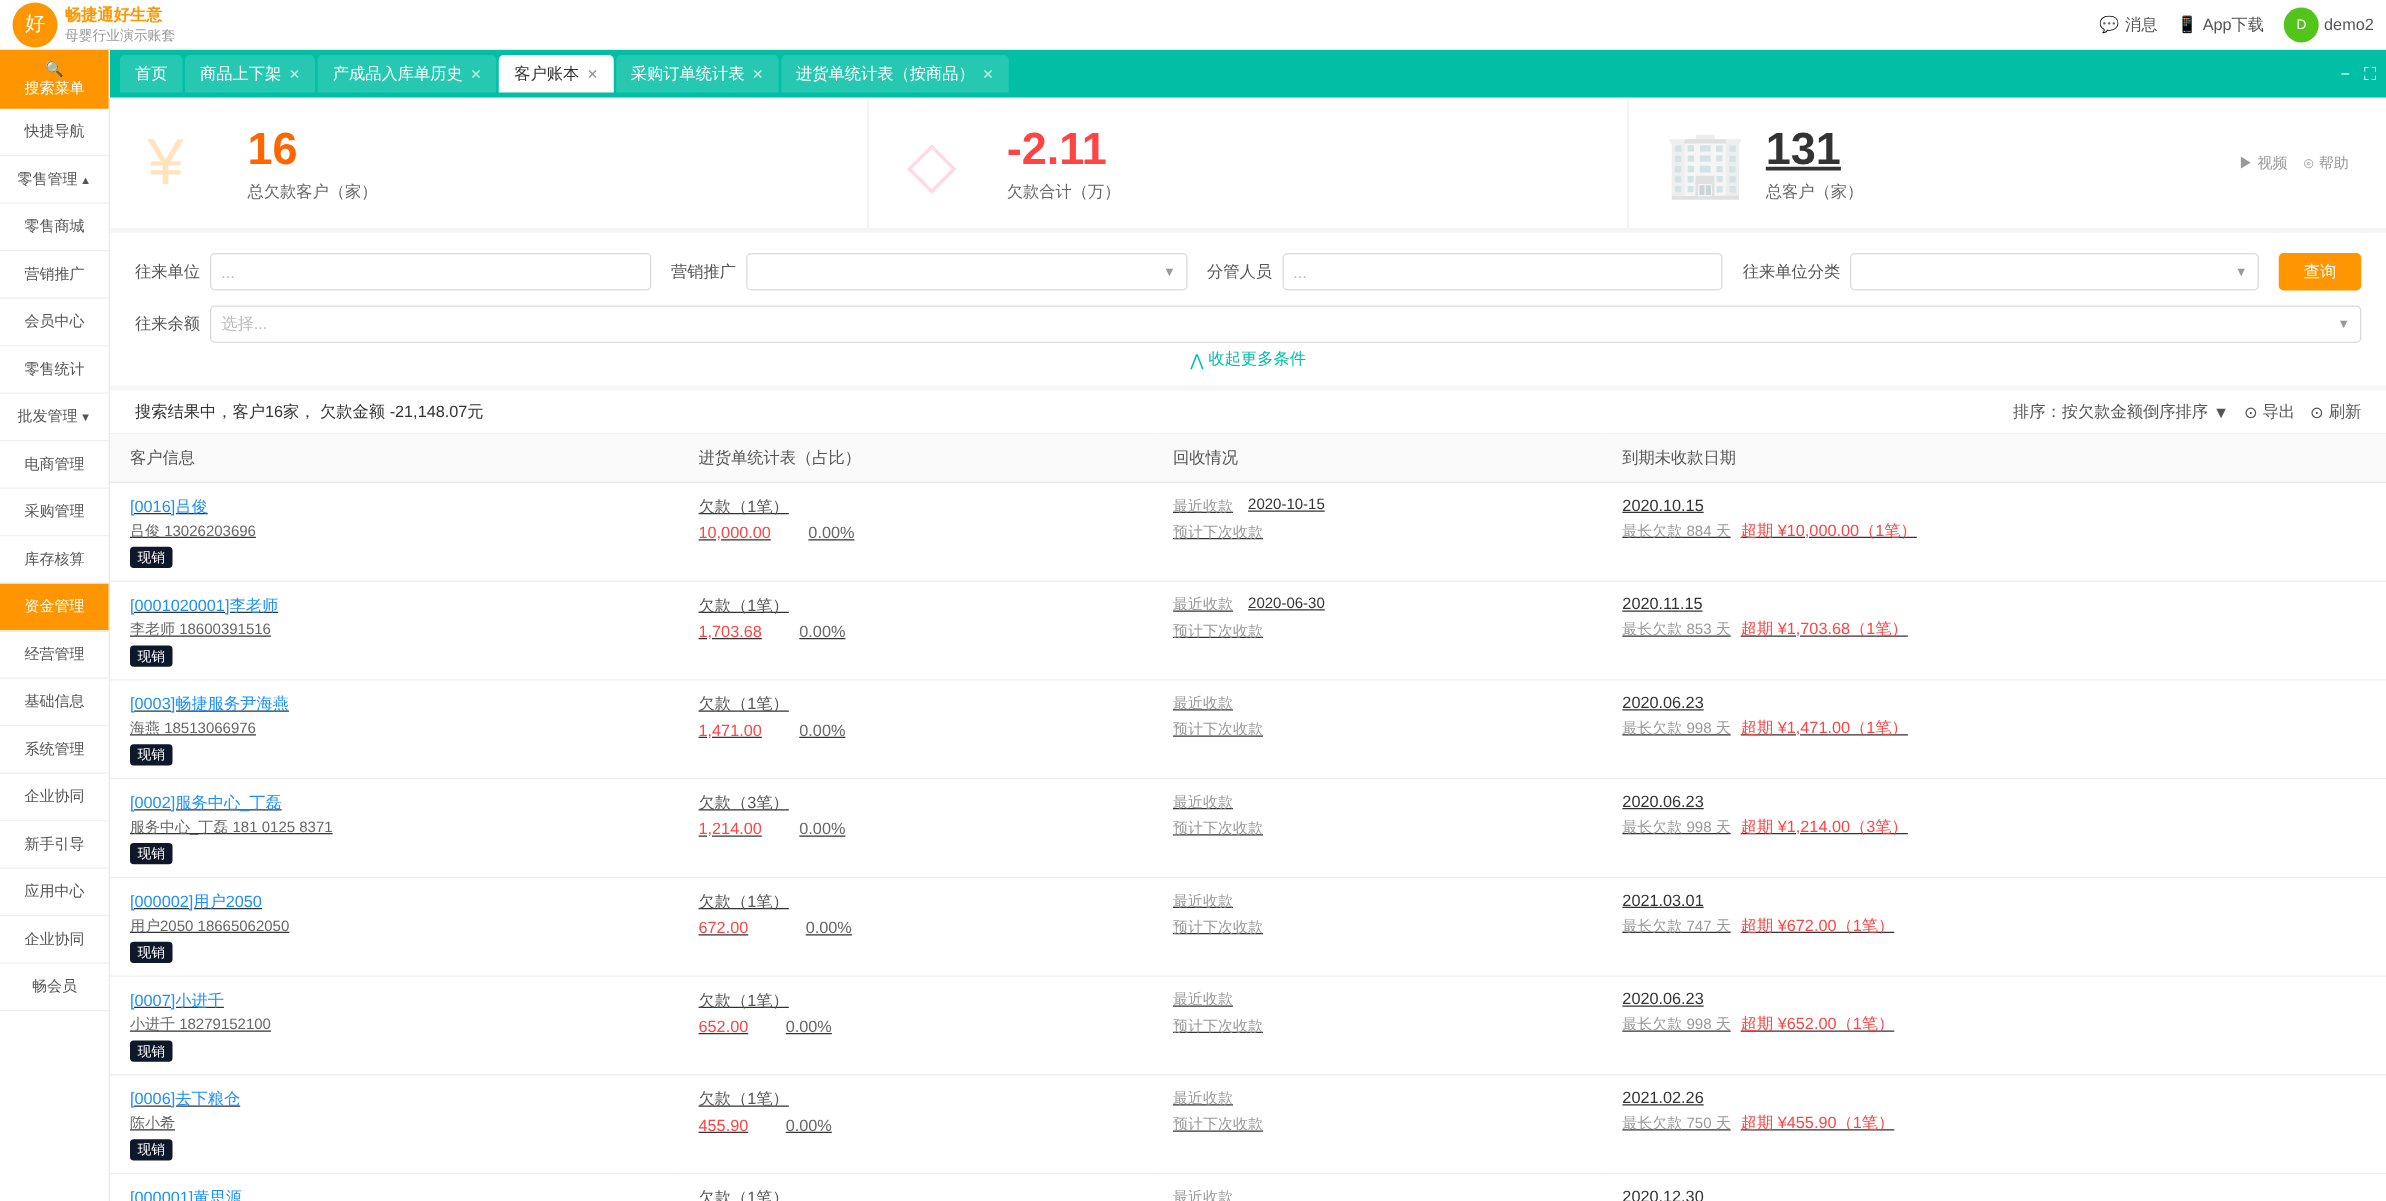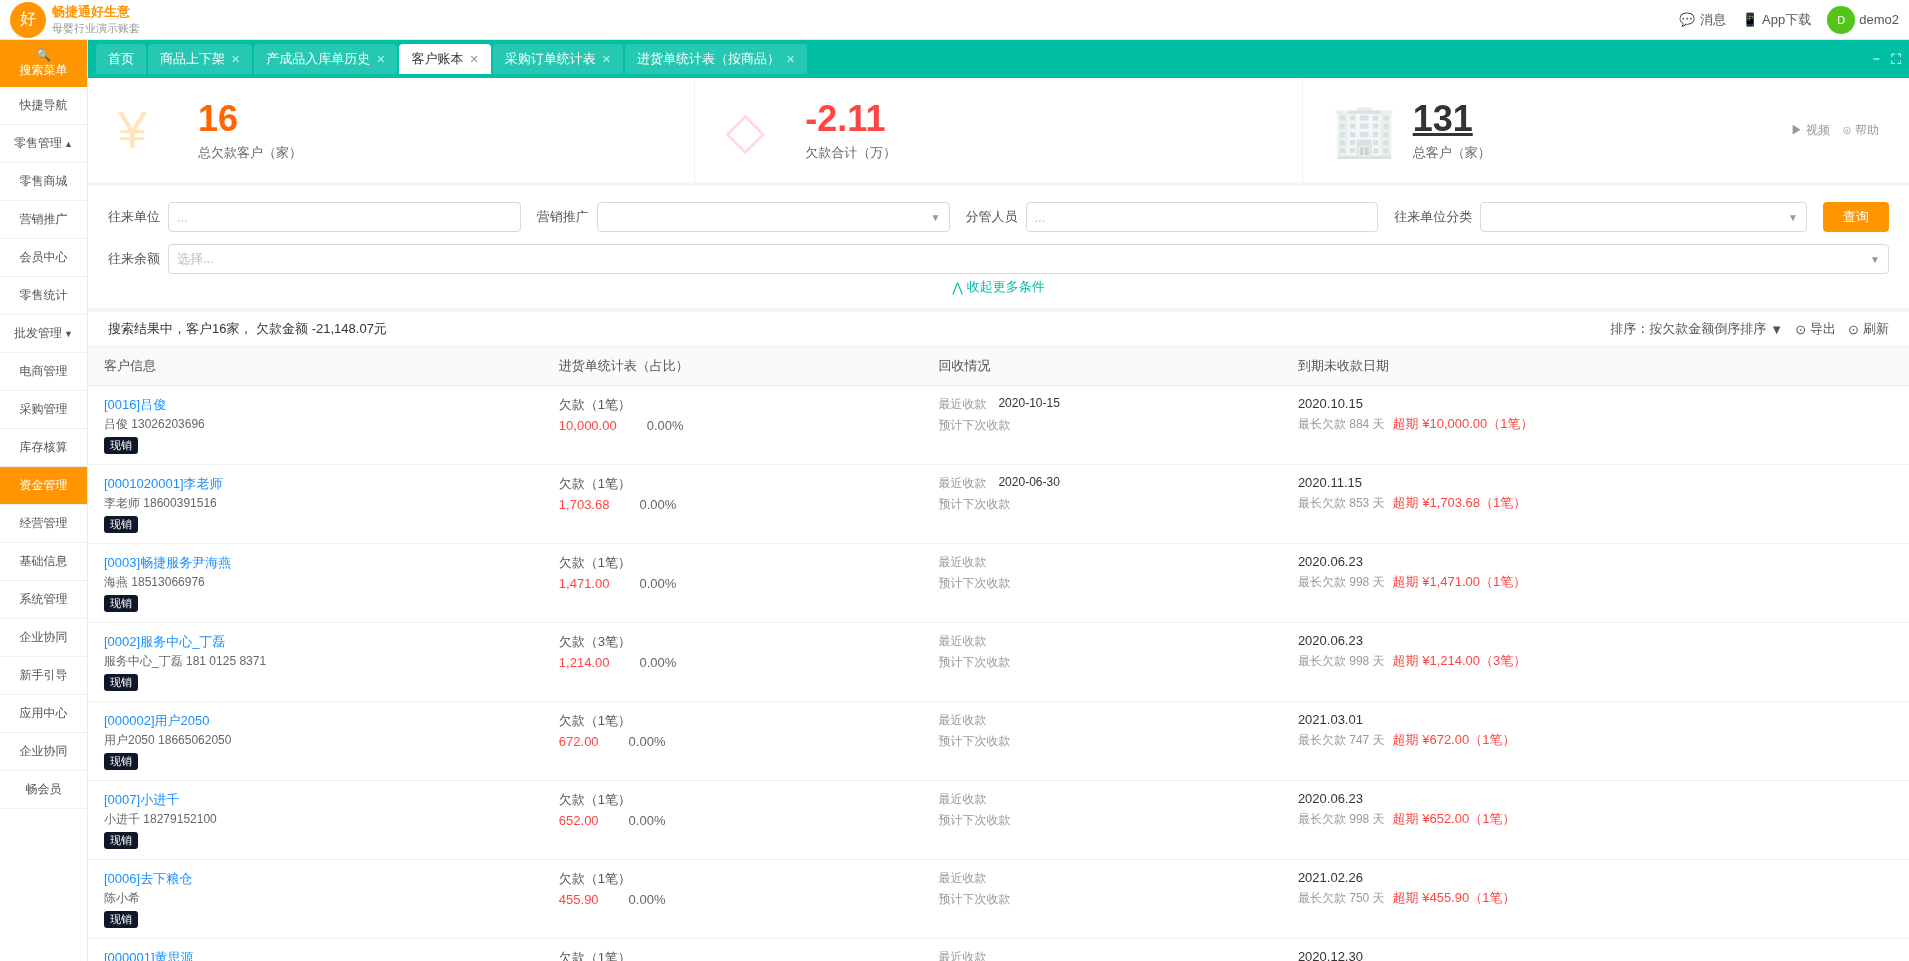--- a/index.html
+++ b/index.html
@@ -65,21 +65,21 @@
     .results-header { background: #fff; padding: 8px 20px; display: flex; align-items: center; justify-content: space-between; border-bottom: 1px solid #f0f0f0; margin-bottom: 0; }
     .results-info { font-size: 13px; color: #333; }
     .results-actions { display: flex; align-items: center; gap: 12px; font-size: 13px; color: #555; }
     .sort-select { display: flex; align-items: center; gap: 4px; cursor: pointer; }
     .action-btn { display: flex; align-items: center; gap: 4px; cursor: pointer; color: #555; }
 
     
     .data-table { width: 100%; background: #fff; border-collapse: collapse; }
     .data-table thead th { background: #fafafa; padding: 10px 16px; font-weight: 500; color: #555; font-size: 13px; border-bottom: 1px solid #e8e8e8; text-align: left; }
     .data-table tbody tr { border-bottom: 1px solid #f0f0f0; }
-    .data-table tbody td { padding: 10px 16px; font-size: 13px; vertical-align: top; }
+    .data-table tbody td { padding: 10px 16px; font-size: 13px; vertical-align: top; text-decoration: underline; }
 
     .customer-name { color: #1890ff; cursor: pointer; font-size: 13px; }
     .customer-info { color: #666; font-size: 12px; margin-top: 2px; }
     .tag-xian { display: inline-block; background: #0f172a; color: #fff; font-size: 11px; padding: 1px 6px; border-radius: 3px; margin-top: 4px; }
 
     .debt-amount { color: #ff4444; font-size: 13px; }
     .debt-count { color: #555; font-size: 13px; }
     .debt-percent { color: #666; font-size: 13px; }
 
     .recovery-label { color: #999; font-size: 12px; }
@@ -448,21 +448,21 @@
     </td>
   </tr>
               <tr>
     <td>
       <div class="customer-name">[000002]用户2050</div>
       <div class="customer-info">用户2050 18665062050</div>
       <span class="tag-xian">现销</span>
     </td>
     <td>
       <div class="debt-count">欠款（1笔）</div>
-      <div style="display:flex; align-items:center; gap:30px; margin-top:4px;">
+      <div style="display:flex; align-items:center; gap:46px; margin-top:4px;">
         <span class="debt-amount">672.00</span>
         <span class="debt-percent">0.00%</span>
       </div>
     </td>
     <td>
       <div style="display:flex; gap:12px; margin-bottom:4px;">
         <span class="recovery-label">最近收款</span>
         <span class="recovery-date"></span>
       </div>
       <div>

